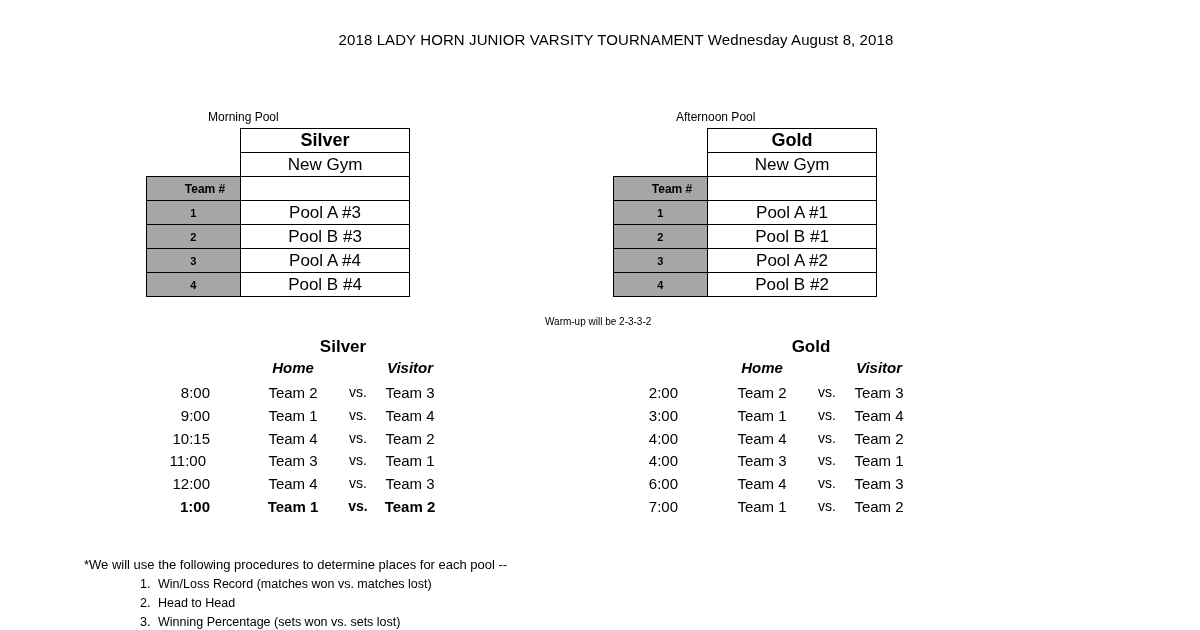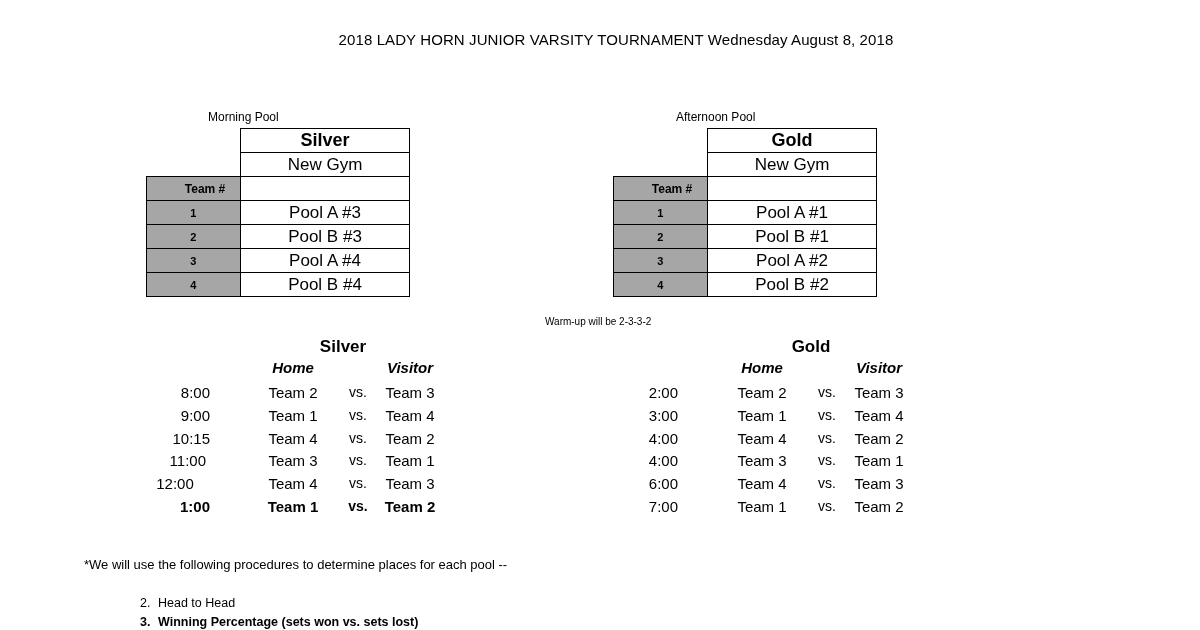--- a/index.html
+++ b/index.html
@@ -256,21 +256,21 @@
     <span class="vs" style="left:343px;">vs.</span>
     <span class="visitor" style="left:360px;">Team 2</span>
   </div>
   <div class="match-row" style="left:0; top:449px; width:600px;">
     <span class="time" style="left:136px;">11:00</span>
     <span class="home" style="left:243px;">Team 3</span>
     <span class="vs" style="left:343px;">vs.</span>
     <span class="visitor" style="left:360px;">Team 1</span>
   </div>
   <div class="match-row" style="left:0; top:472px; width:600px;">
-    <span class="time" style="left:140px;text-align:center;">12:00</span>
+    <span class="time" style="left:140px;">12:00</span>
     <span class="home" style="left:243px;">Team 4</span>
     <span class="vs" style="left:343px;">vs.</span>
     <span class="visitor" style="left:360px;">Team 3</span>
   </div>
   <div class="match-row" style="left:0; top:495px; width:600px;font-weight:bold;">
     <span class="time" style="left:140px;">1:00</span>
     <span class="home" style="left:243px;">Team 1</span>
     <span class="vs" style="left:343px;">vs.</span>
     <span class="visitor" style="left:360px;">Team 2</span>
   </div>
@@ -307,20 +307,23 @@
   </div>
   <div class="match-row" style="left:0; top:495px; width:1000px;">
     <span class="time" style="left:608px;">7:00</span>
     <span class="home" style="left:712px;">Team 1</span>
     <span class="vs" style="left:812px;">vs.</span>
     <span class="visitor" style="left:829px;">Team 2</span>
   </div>
 
   <div class="note" style="top:557px;">*We will use the following procedures to determine places for each pool --</div>
 
+  <div class="numbered" style="top:577px;">
+    <span class="num">1.</span><span>Win/Loss Record (matches won vs. matches lost)</span>
+  </div>
   <div class="numbered" style="top:596px;">
     <span class="num">2.</span><span>Head to Head</span>
   </div>
-  <div class="numbered" style="top:615px;font-weight:bold;">
+  <div class="numbered" style="top:615px;">
     <span class="num">3.</span><span>Winning Percentage (sets won vs. sets lost)</span>
   </div>
 
 </div>
 
 </body></html>

